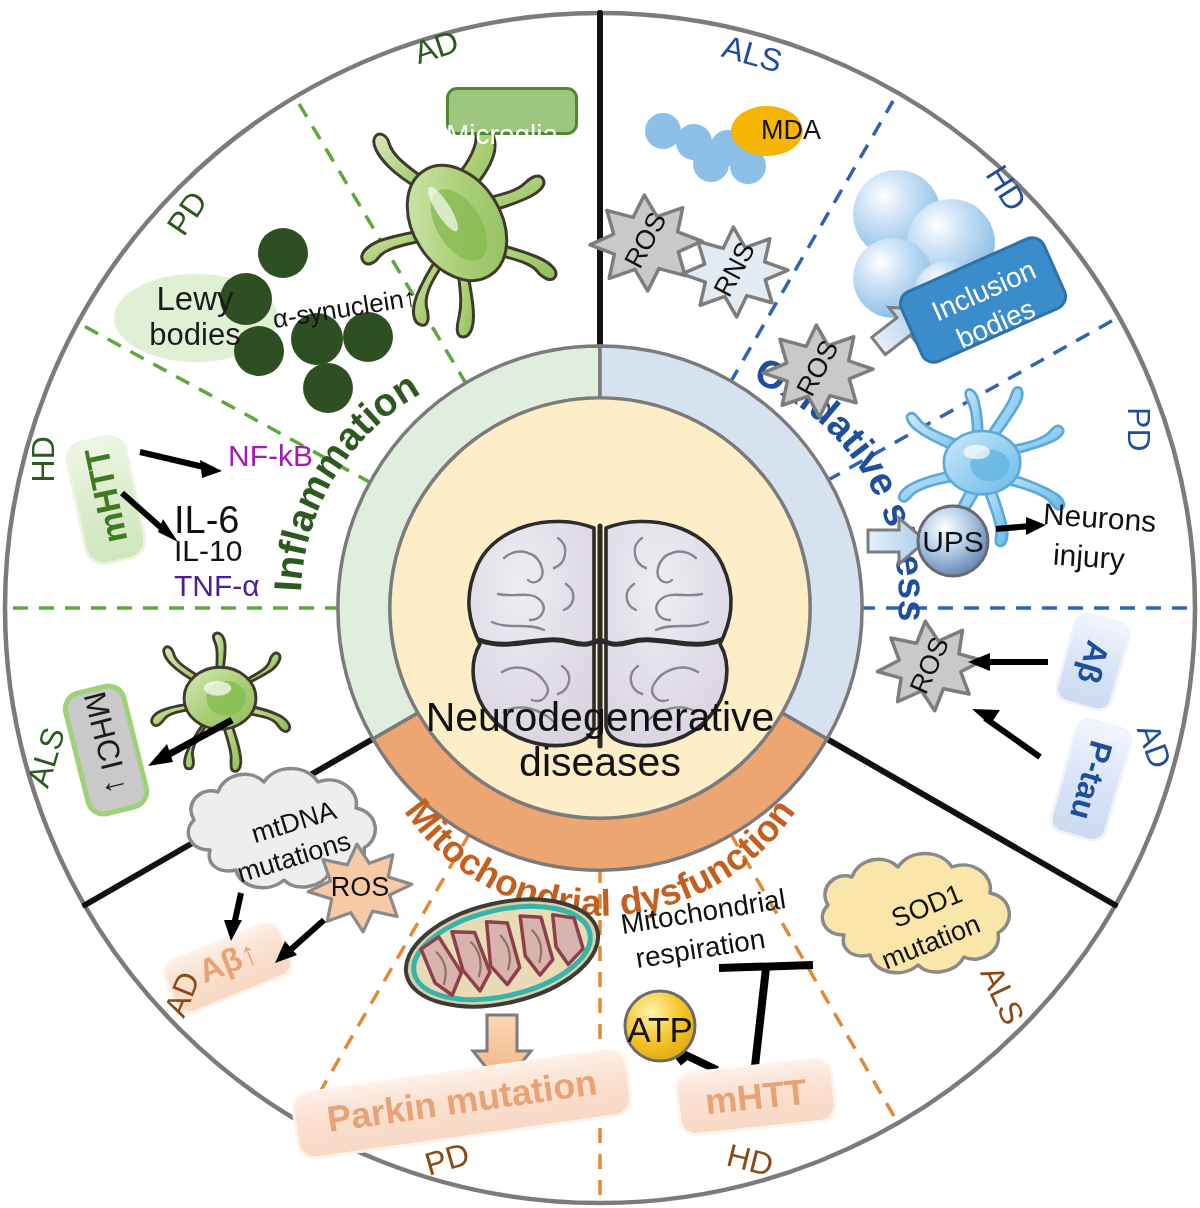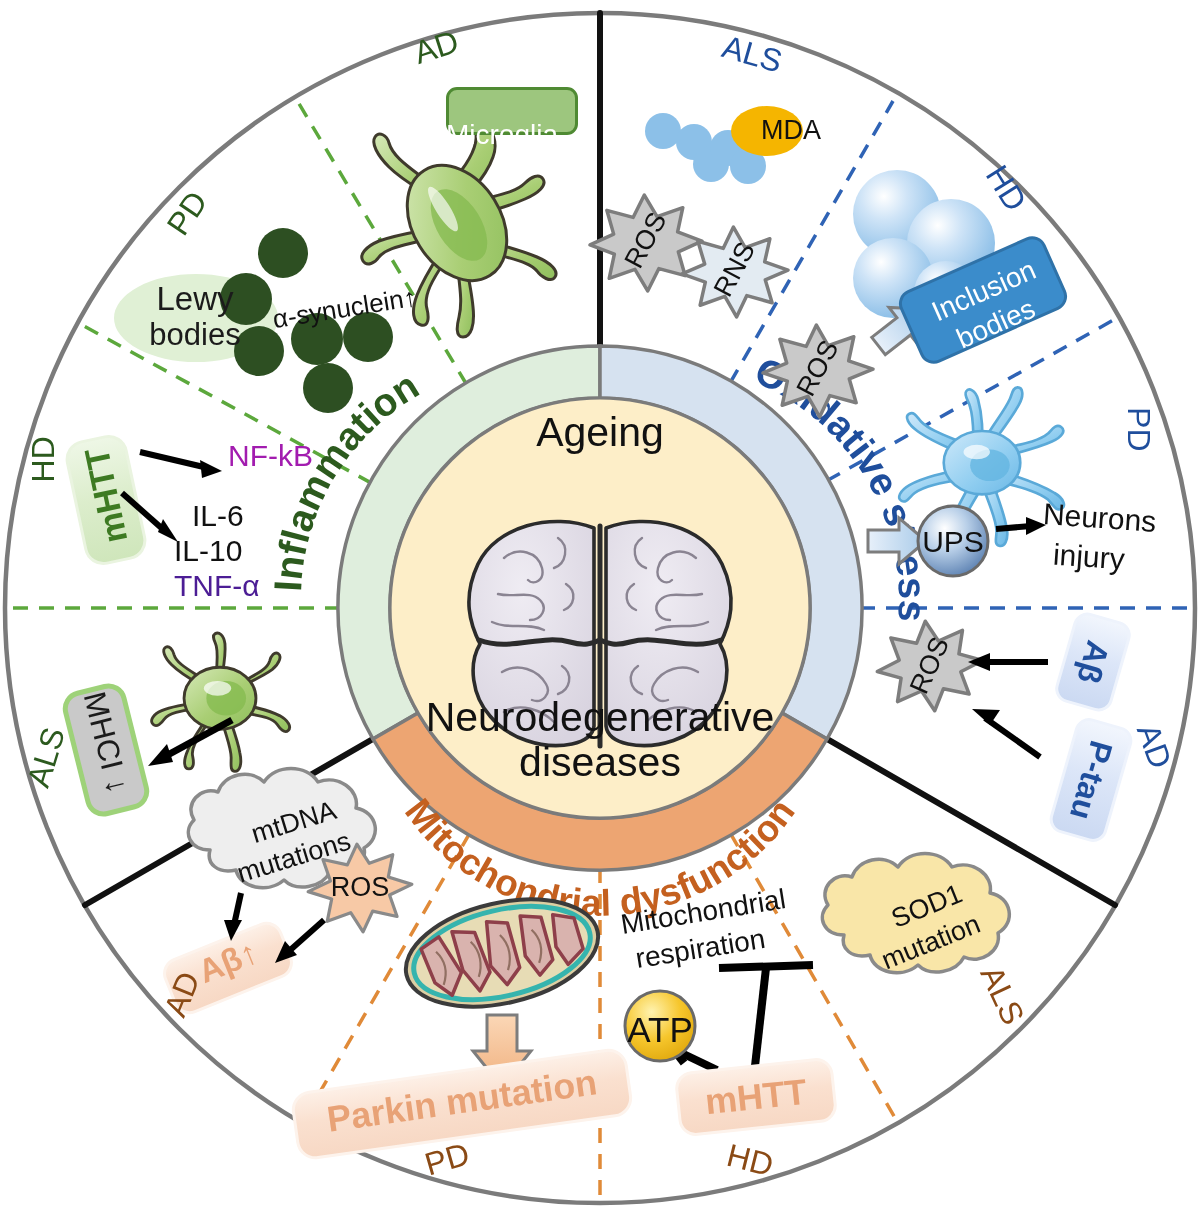--- a/index.html
+++ b/index.html
@@ -392,41 +392,40 @@
 
     <g transform="translate(926,925)">
       <path d="M -82 10 C -102 10 -110 -8 -98 -20 C -108 -36 -92 -54 -74 -48
                C -68 -66 -42 -72 -28 -58 C -16 -76 14 -76 26 -58
                C 46 -66 68 -50 64 -32 C 86 -28 90 -2 72 8
                C 76 26 54 40 38 32 C 30 48 4 52 -8 40
                C -24 54 -52 48 -56 30 C -74 34 -86 24 -82 10 Z" fill="#f9e6a8" stroke="#8a8a8a" stroke-width="3.5" stroke-linejoin="round"></path>
     </g>
   </svg>
 
-  <div class="lbl" style="left:0;top:410px;width:1200px;text-align:center;font-size:41px;color:#111;">Ageing</div>
   <div class="lbl" style="left:0;top:695px;width:1200px;text-align:center;font-size:41px;color:#111;">Neurodegenerative</div>
   <div class="lbl" style="left:0;top:740px;width:1200px;text-align:center;font-size:41px;color:#111;">diseases</div>
 
   <div class="lbl" style="left:414px;top:30px;font-size:32px;color:#2c5a1e;transform:rotate(-18deg);">AD</div>
   <div class="lbl" style="left:165px;top:196px;font-size:32px;color:#2c5a1e;transform:rotate(-56deg);">PD</div>
   <div class="lbl" style="left:20px;top:442px;font-size:32px;color:#2c5a1e;transform:rotate(-90deg);">HD</div>
   <div class="lbl" style="left:16px;top:740px;font-size:32px;color:#2c5a1e;transform:rotate(-73deg);">ALS</div>
 
   <div style="position:absolute;left:446px;top:87px;width:132px;height:48px;border-radius:11px;
               background:#9dc67e;border:3px solid #4f8a33;"></div>
   <div class="lbl" style="left:446px;top:96px;width:112px;text-align:center;font-size:28px;color:#ffffff;margin-top:24px;">Microglia</div>
 
   <div class="lbl" style="left:135px;top:281px;width:120px;text-align:center;font-size:33px;color:#1b1b1b;">Lewy</div>
   <div class="lbl" style="left:135px;top:318px;width:120px;text-align:center;font-size:31px;color:#1b1b1b;">bodies</div>
   <div class="lbl" style="left:272px;top:294px;font-size:26px;color:#111;transform:rotate(-9deg);">α-synuclein↑</div>
 
   <div class="lbl" style="left:54px;top:477px;width:104px;text-align:center;font-size:34px;font-weight:bold;color:#3d7a22;
               transform:rotate(-102deg);transform-origin:center;">mHTT</div>
   <div class="lbl" style="left:228px;top:440px;font-size:30px;color:#a21caf;">NF-kB</div>
-  <div class="lbl" style="left:174px;top:500px;font-size:30px;color:#111;margin-left:18px;">IL-6</div>
+  <div class="lbl" style="left:174px;top:500px;font-size:38px;color:#111;">IL-6</div>
   <div class="lbl" style="left:174px;top:535px;font-size:30px;color:#111;">IL-10</div>
   <div class="lbl" style="left:174px;top:570px;font-size:30px;color:#4c1d95;">TNF-α</div>
 
   <div class="lbl" style="left:46px;top:726px;width:120px;text-align:center;font-size:31px;color:#1b1b1b;
               transform:rotate(76deg);transform-origin:center;">MHCI ↓</div>
 
   <div class="lbl" style="left:722px;top:37px;font-size:32px;color:#1f4e9c;transform:rotate(16deg);">ALS</div>
   <div class="lbl" style="left:983px;top:171px;font-size:32px;color:#1f4e9c;transform:rotate(58deg);">HD</div>
   <div class="lbl" style="left:1116px;top:412px;font-size:32px;color:#1f4e9c;transform:rotate(90deg);">PD</div>
   <div class="lbl" style="left:1132px;top:729px;font-size:32px;color:#1f4e9c;transform:rotate(70deg);">AD</div>

